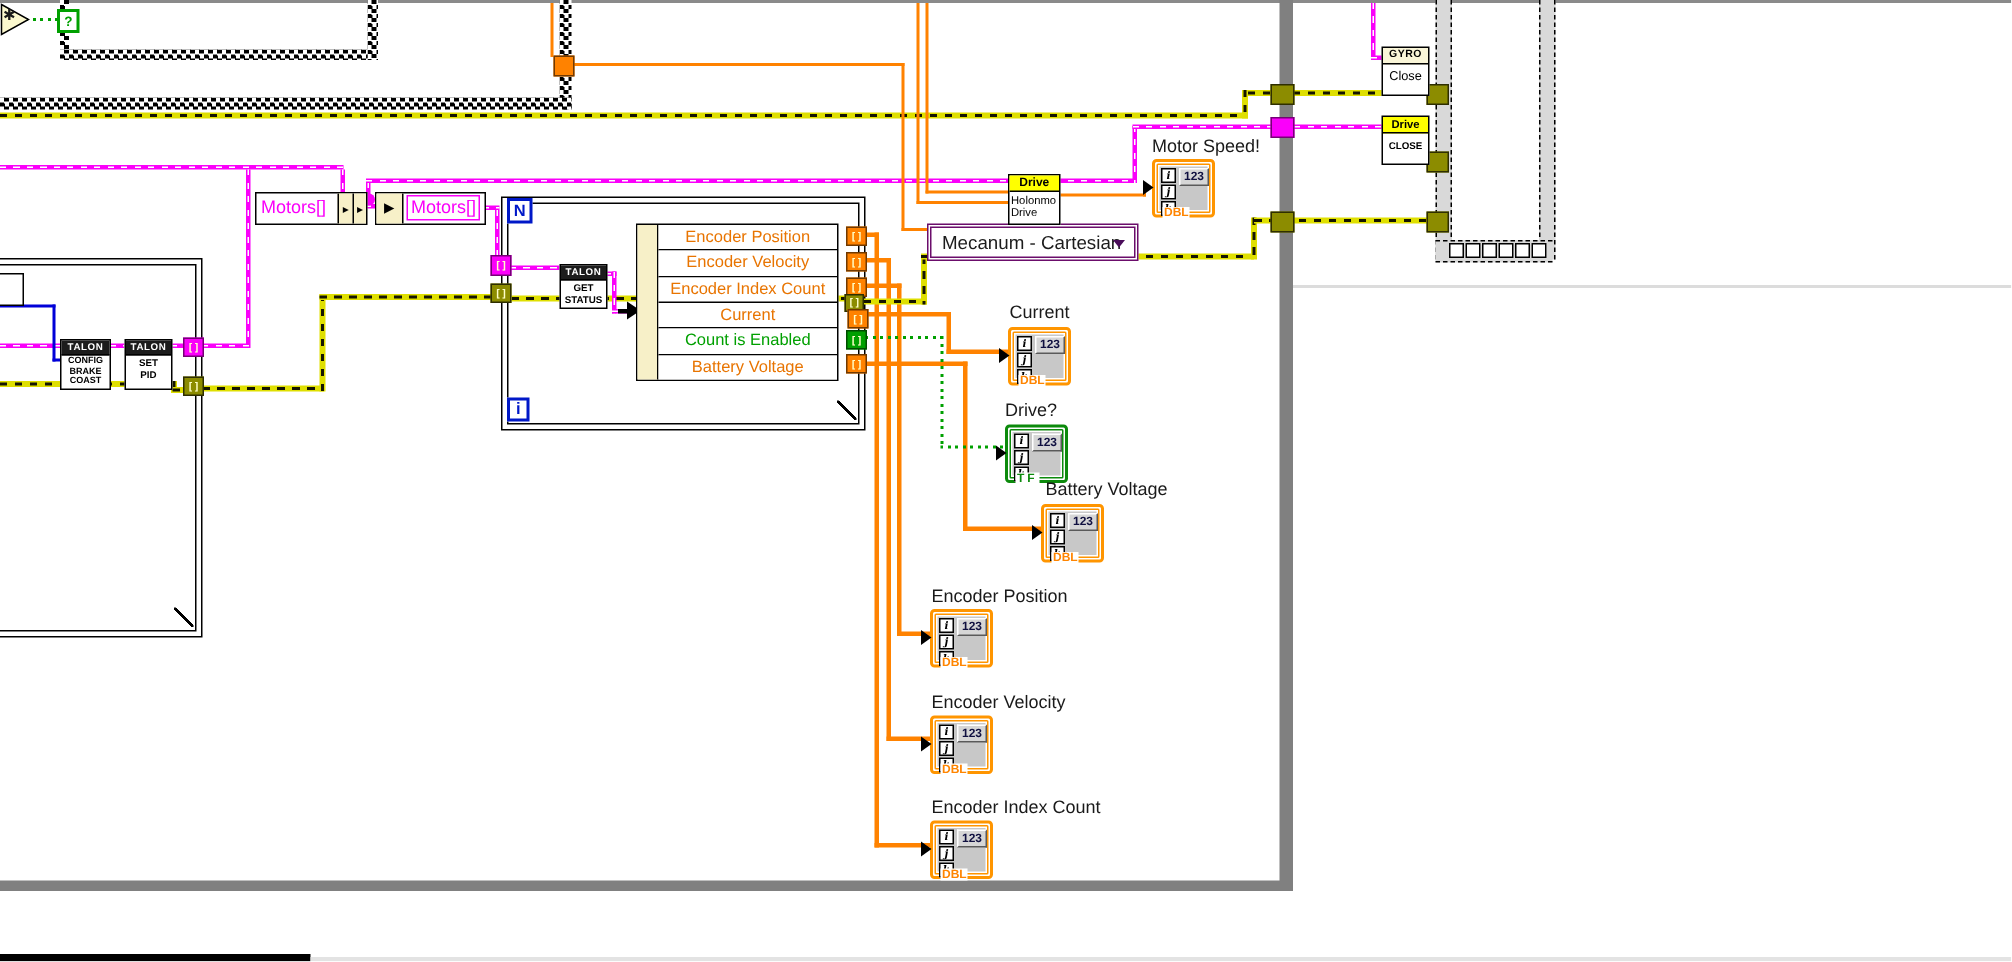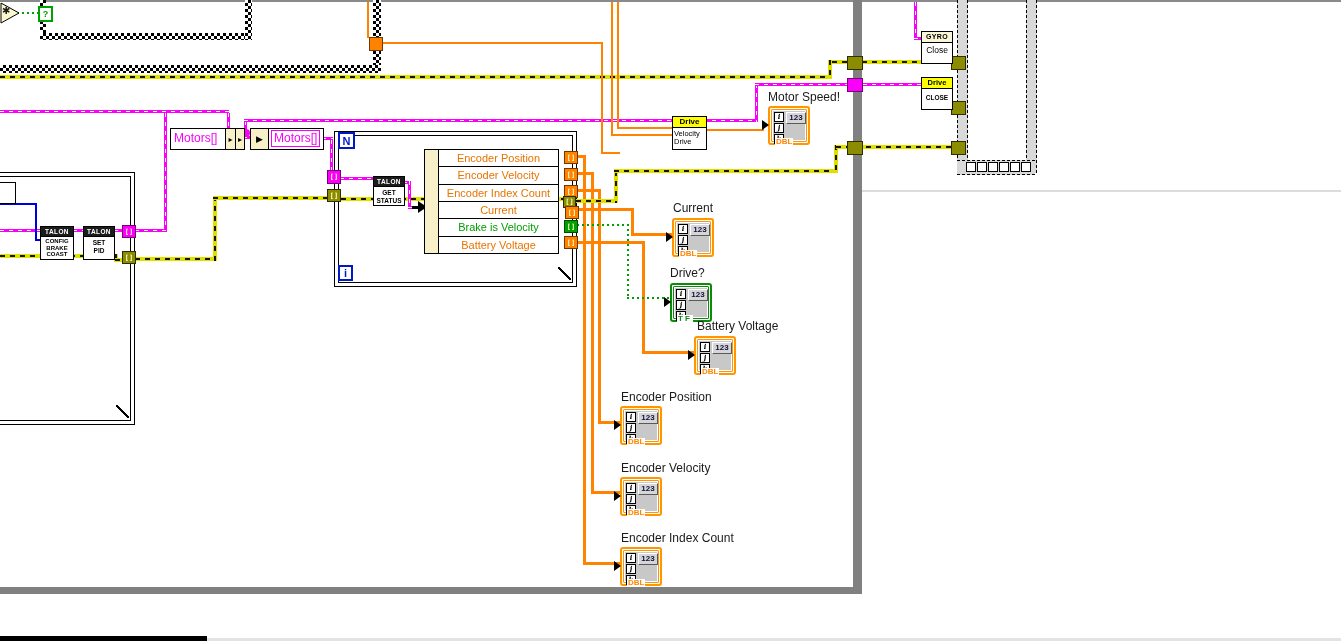--- a/index.html
+++ b/index.html
@@ -232,29 +232,35 @@
 
   <div style="position:absolute;left:412px;top:206px;width:10px;height:3px;background:#000;z-index:4;"></div>
   <div style="position:absolute;left:418px;top:201px;width:0;height:0;border-left:9px solid #000;border-top:6px solid transparent;border-bottom:6px solid transparent;z-index:4;"></div>
   <div class="node" style="left:424px;top:149px;width:133px;height:103px;display:flex;">
     <div style="width:13px;background:#F7F0C8;border-right:1px solid #000;"></div>
     <div style="flex:1;display:flex;flex-direction:column;">
       <div class="ubrow row-orange">Encoder Position</div>
       <div class="ubrow row-orange">Encoder Velocity</div>
       <div class="ubrow row-orange">Encoder Index Count</div>
       <div class="ubrow row-orange">Current</div>
-      <div class="ubrow row-green">Brake is Velocity</div>
+      <div class="ubrow row-green">Count is Enabled</div>
       <div class="ubrow row-orange">Battery Voltage</div>
     </div>
   </div>
 
+  <div class="node" style="left:618px;top:149px;width:139px;height:23px;border-color:#6B0D6B;z-index:4;">
+    <div style="position:absolute;left:1px;top:1px;right:1px;bottom:1px;border:1px solid #6B0D6B;display:flex;align-items:center;">
+      <span style="padding-left:7px;font:12.5px 'Liberation Sans',sans-serif;color:#1c1c1c;">Mecanum - Cartesian</span>
+      <span style="position:absolute;right:6px;top:8px;width:0;height:0;border-top:5px solid #4a0d5a;border-left:4px solid transparent;border-right:4px solid transparent;"></span>
+    </div>
+  </div>
 
   <div class="node" style="left:672px;top:116px;width:33px;height:32px;">
     <div class="node-hdr hdr-yellow">Drive</div>
-    <div class="node-body" style="font-weight:normal;font-size:7.5px;text-align:left;padding-left:1px;">Velocity
+    <div class="node-body" style="font-weight:normal;font-size:7.5px;text-align:left;padding-left:1px;">Holonmo
 Drive</div>
   </div>
 
   <div class="node" style="left:921px;top:31px;width:30px;height:31px;">
     <div class="node-hdr hdr-cream">GYRO</div>
     <div class="node-body" style="font-weight:normal;font-size:8.5px;padding-top:4px;">Close</div>
   </div>
   <div class="node" style="left:921px;top:77px;width:30px;height:31px;">
     <div class="node-hdr hdr-yellow" style="font-size:7.5px;">Drive</div>
     <div class="node-body" style="font-size:6.5px;padding-top:5px;">CLOSE</div>

